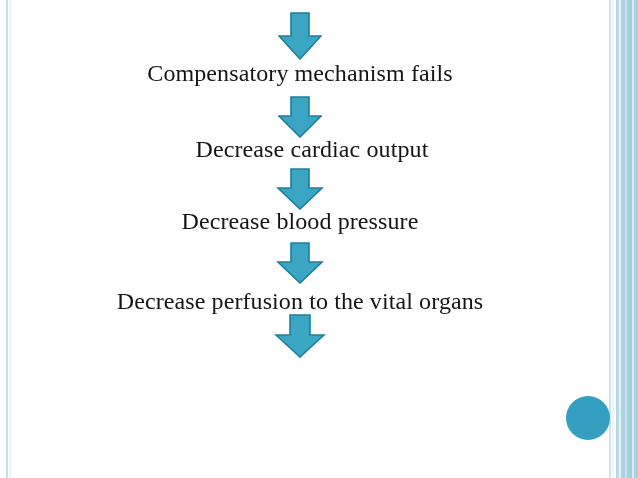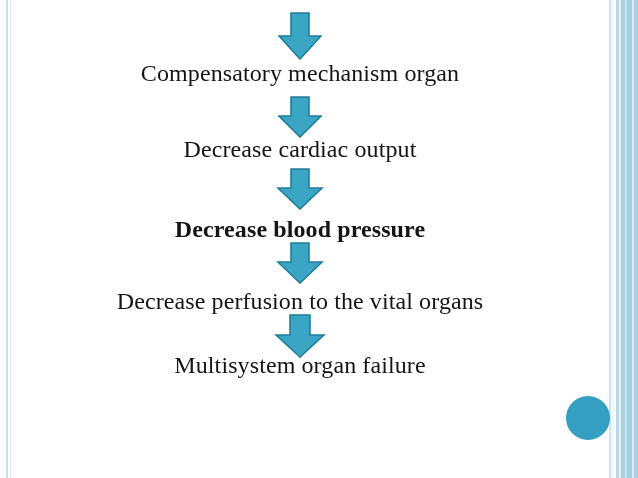--- a/index.html
+++ b/index.html
@@ -70,22 +70,22 @@
 
   
   .arrow-1 { top: 12px; }
   .arrow-2 { top: 96px; }
   .arrow-3 { top: 168px; }
   .arrow-4 { top: 242px; }
   .arrow-5 { top: 314px; }
 
   
   .text-1 { top: 58px; }
-  .text-2 { top: 134px; }
-  .text-3 { top: 214px; font-weight: bold; }
+  .text-2 { top: 134px; margin-left: 12px; }
+  .text-3 { top: 206px; }
   .text-4 { top: 278px; margin-top: 8px; }
   .text-5 { top: 350px; }
 
   
   .corner-circle {
     position: absolute;
     left: 566px;
     top: 396px;
     width: 44px;
     height: 44px;
@@ -114,21 +114,21 @@
   <div class="flow">
 
     <div class="arrow-wrap arrow-1">
       <span>
         <svg width="44" height="48" viewBox="0 0 44 48" aria-hidden="true">
           <polygon points="13,1 31,1 31,24 43,24 22,47 1,24 13,24" fill="#3aa6c4" stroke="#1f7e9c" stroke-width="1.6" stroke-linejoin="miter"></polygon>
         </svg>
       </span>
     </div>
 
-    <div class="flow-text text-1">Compensatory mechanism organ</div>
+    <div class="flow-text text-1">Compensatory mechanism fails</div>
 
     <div class="arrow-wrap arrow-2">
       <span>
         <svg width="44" height="42" viewBox="0 0 44 42" aria-hidden="true">
           <polygon points="13,1 31,1 31,20 43,20 22,41 1,20 13,20" fill="#3aa6c4" stroke="#1f7e9c" stroke-width="1.6" stroke-linejoin="miter"></polygon>
         </svg>
       </span>
     </div>
 
     <div class="flow-text text-2">Decrease cardiac output</div>
@@ -154,19 +154,18 @@
     <div class="flow-text text-4">Decrease perfusion to the vital organs</div>
 
     <div class="arrow-wrap arrow-5">
       <span>
         <svg width="52" height="44" viewBox="0 0 52 44" aria-hidden="true">
           <polygon points="16,1 36,1 36,21 50,21 26,43 2,21 16,21" fill="#3aa6c4" stroke="#1f7e9c" stroke-width="1.6" stroke-linejoin="miter"></polygon>
         </svg>
       </span>
     </div>
 
-    <div class="flow-text text-5">Multisystem organ failure</div>
 
   </div>
 
   <div class="corner-circle"></div>
 
 </div>
 
 </body></html>

